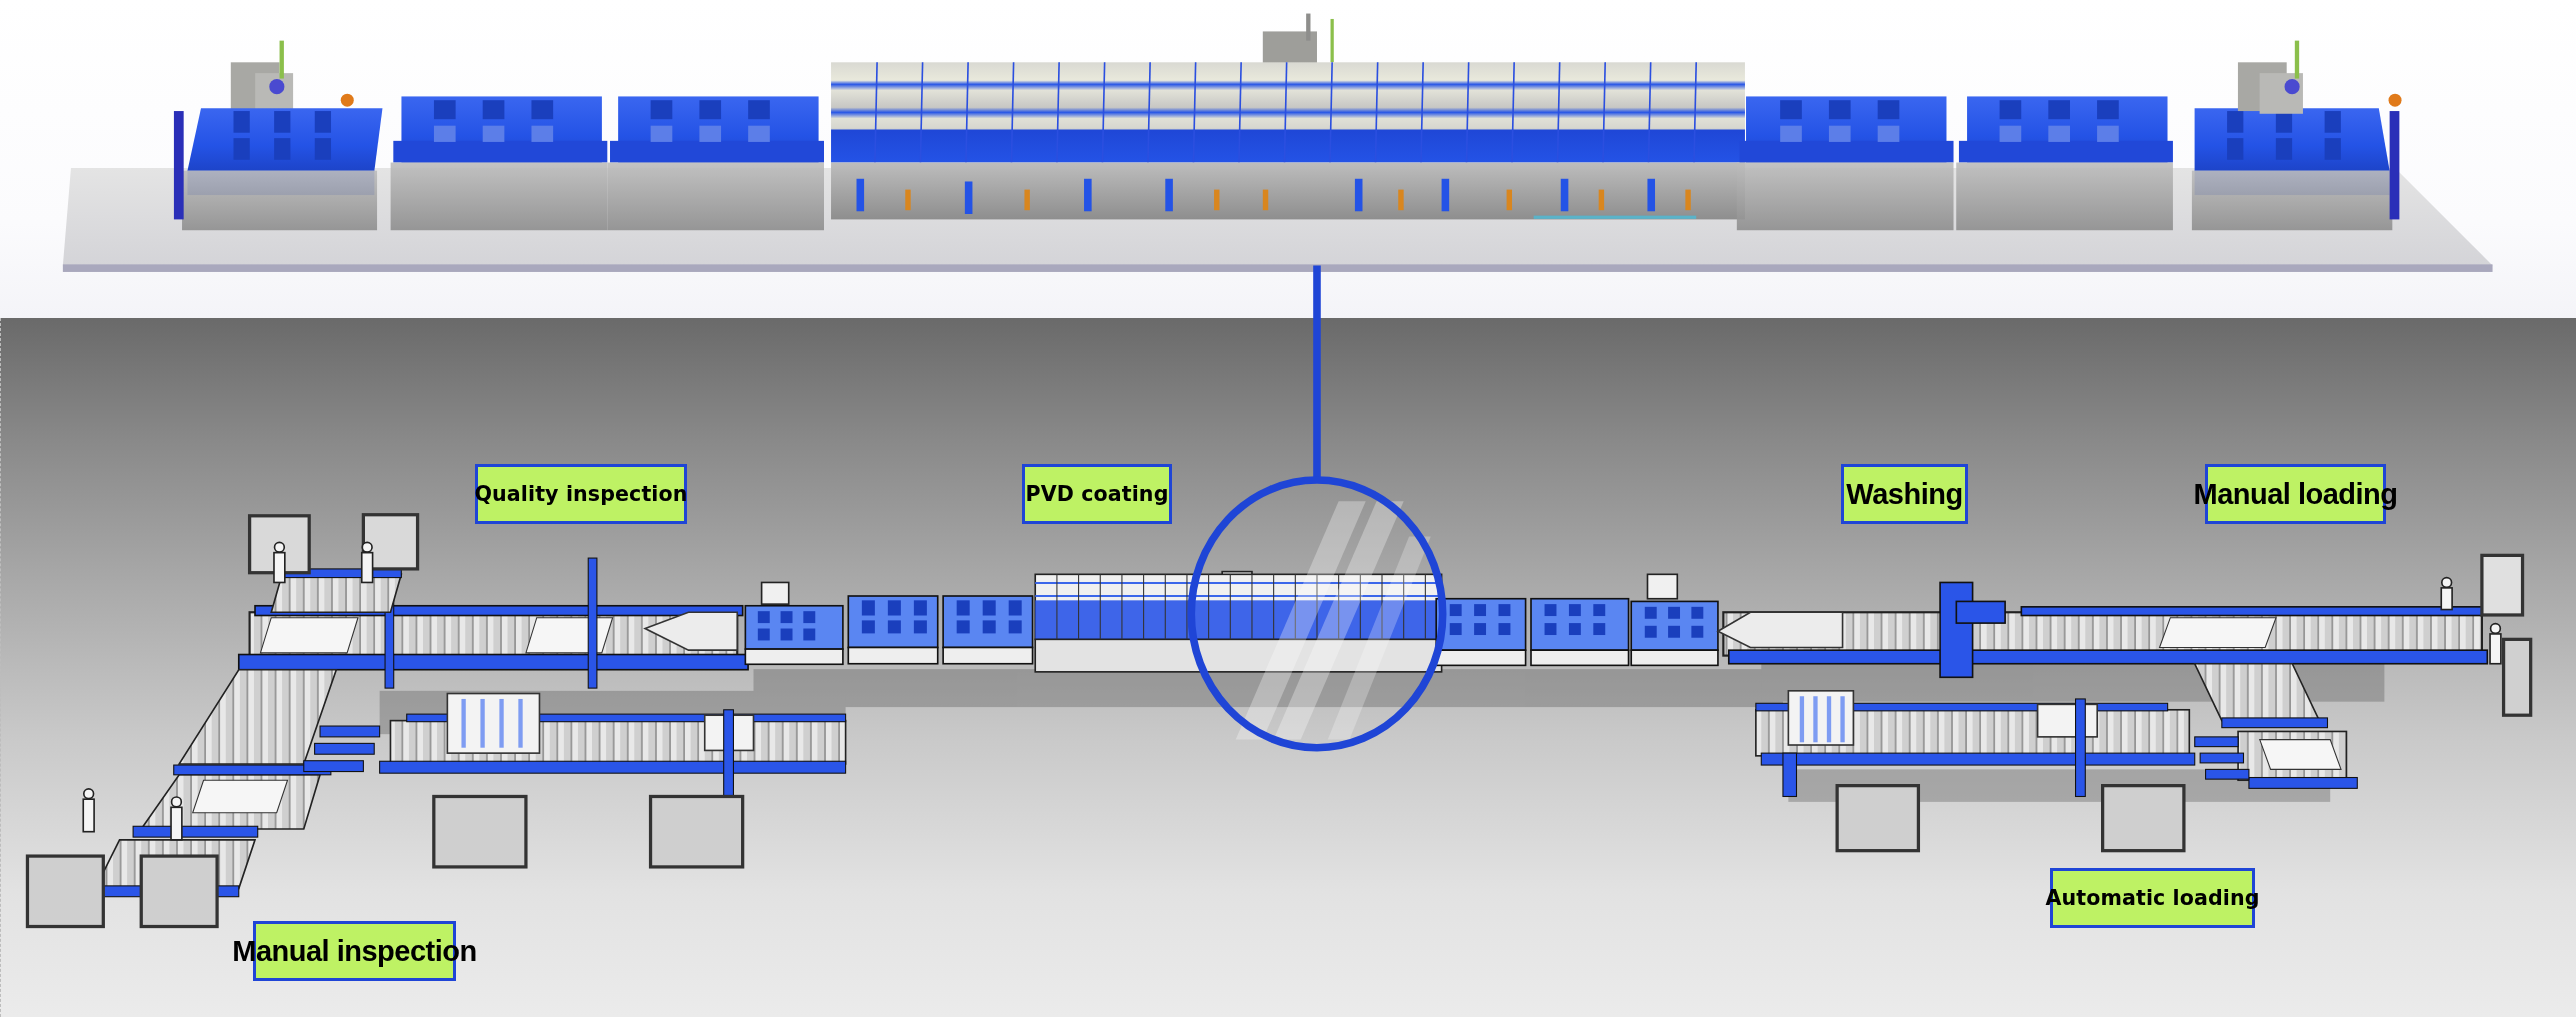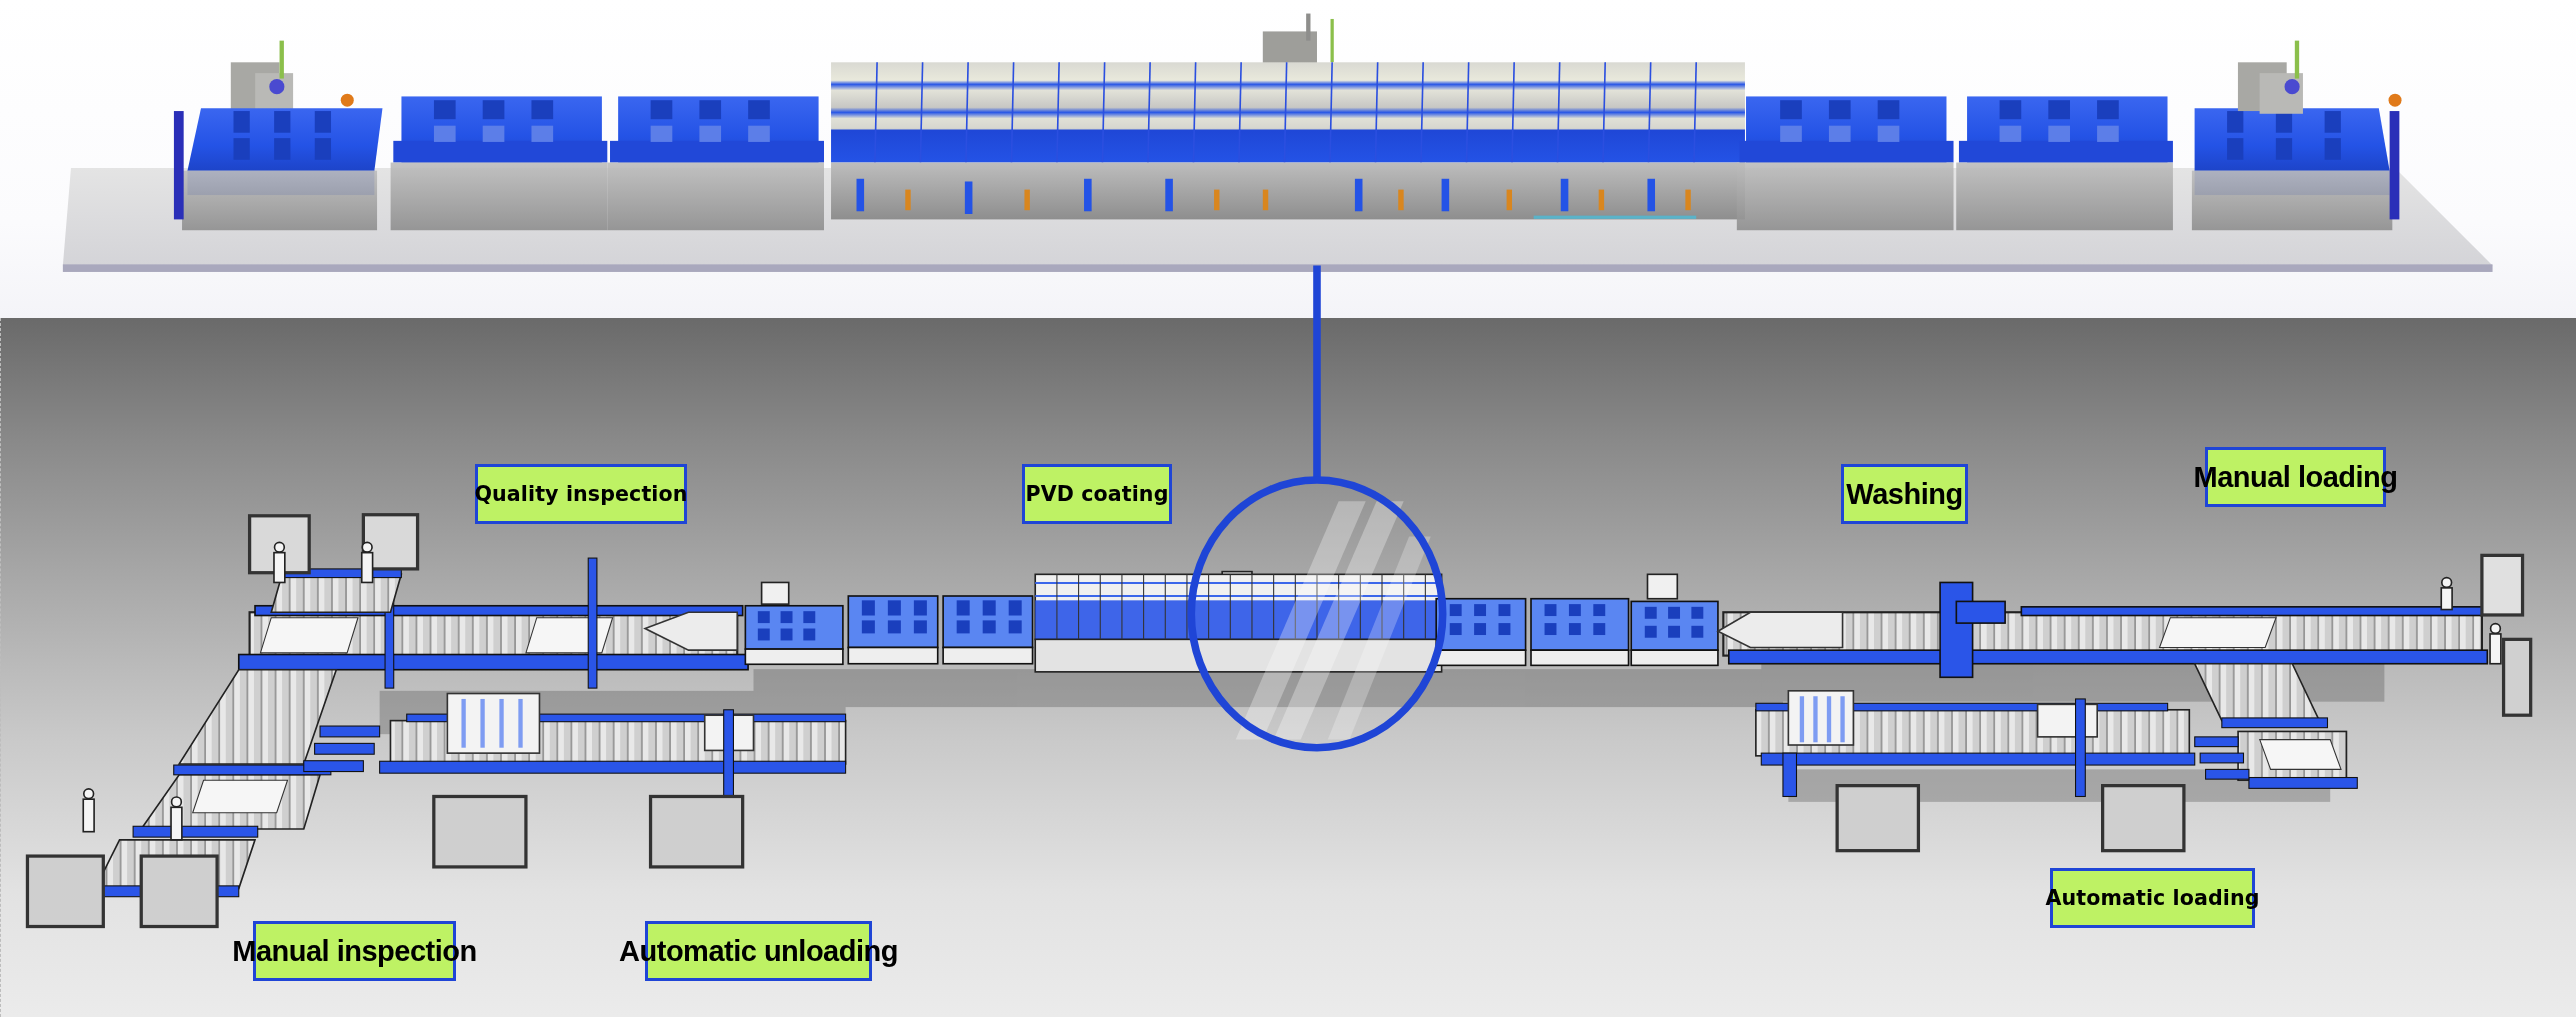--- a/index.html
+++ b/index.html
@@ -450,19 +450,18 @@
       <polygon points="2470,925 2520,925 2330,1365 2280,1365" fill="#ffffff" opacity="0.3"></polygon>
       <polygon points="2540,925 2590,925 2400,1365 2350,1365" fill="#ffffff" opacity="0.3"></polygon>
       <polygon points="2600,990 2640,990 2490,1365 2450,1365" fill="#ffffff" opacity="0.25"></polygon>
     </g>
     <ellipse cx="2430" cy="1133" rx="232" ry="247" fill="none" stroke="#1f45d6" stroke-width="14"></ellipse>
   </svg>
 
   <div class="label-box" style="left:475px; top:464px; width:212px;">Quality inspection</div>
   <div class="label-box" style="left:1002px; top:464px; width:150px;margin-left:20px;">PVD coating</div>
   <div class="label-box condensed" style="left:1841px; top:464px; width:127px;">Washing</div>
-  <div class="label-box condensed" style="left:2205px; top:447px; width:181px;">Manual loading</div>
+  <div class="label-box condensed" style="left:2205px; top:464px; width:181px;">Manual loading</div>
   <div class="label-box condensed" style="left:253px; top:921px; width:203px;">Manual inspection</div>
-  <div class="label-box condensed" style="left:645px; top:921px; width:227px;">Automatic unloading</div>
   <div class="label-box" style="left:2050px; top:868px; width:205px;">Automatic loading</div>
 
 </div>
 
 
 </body></html>

